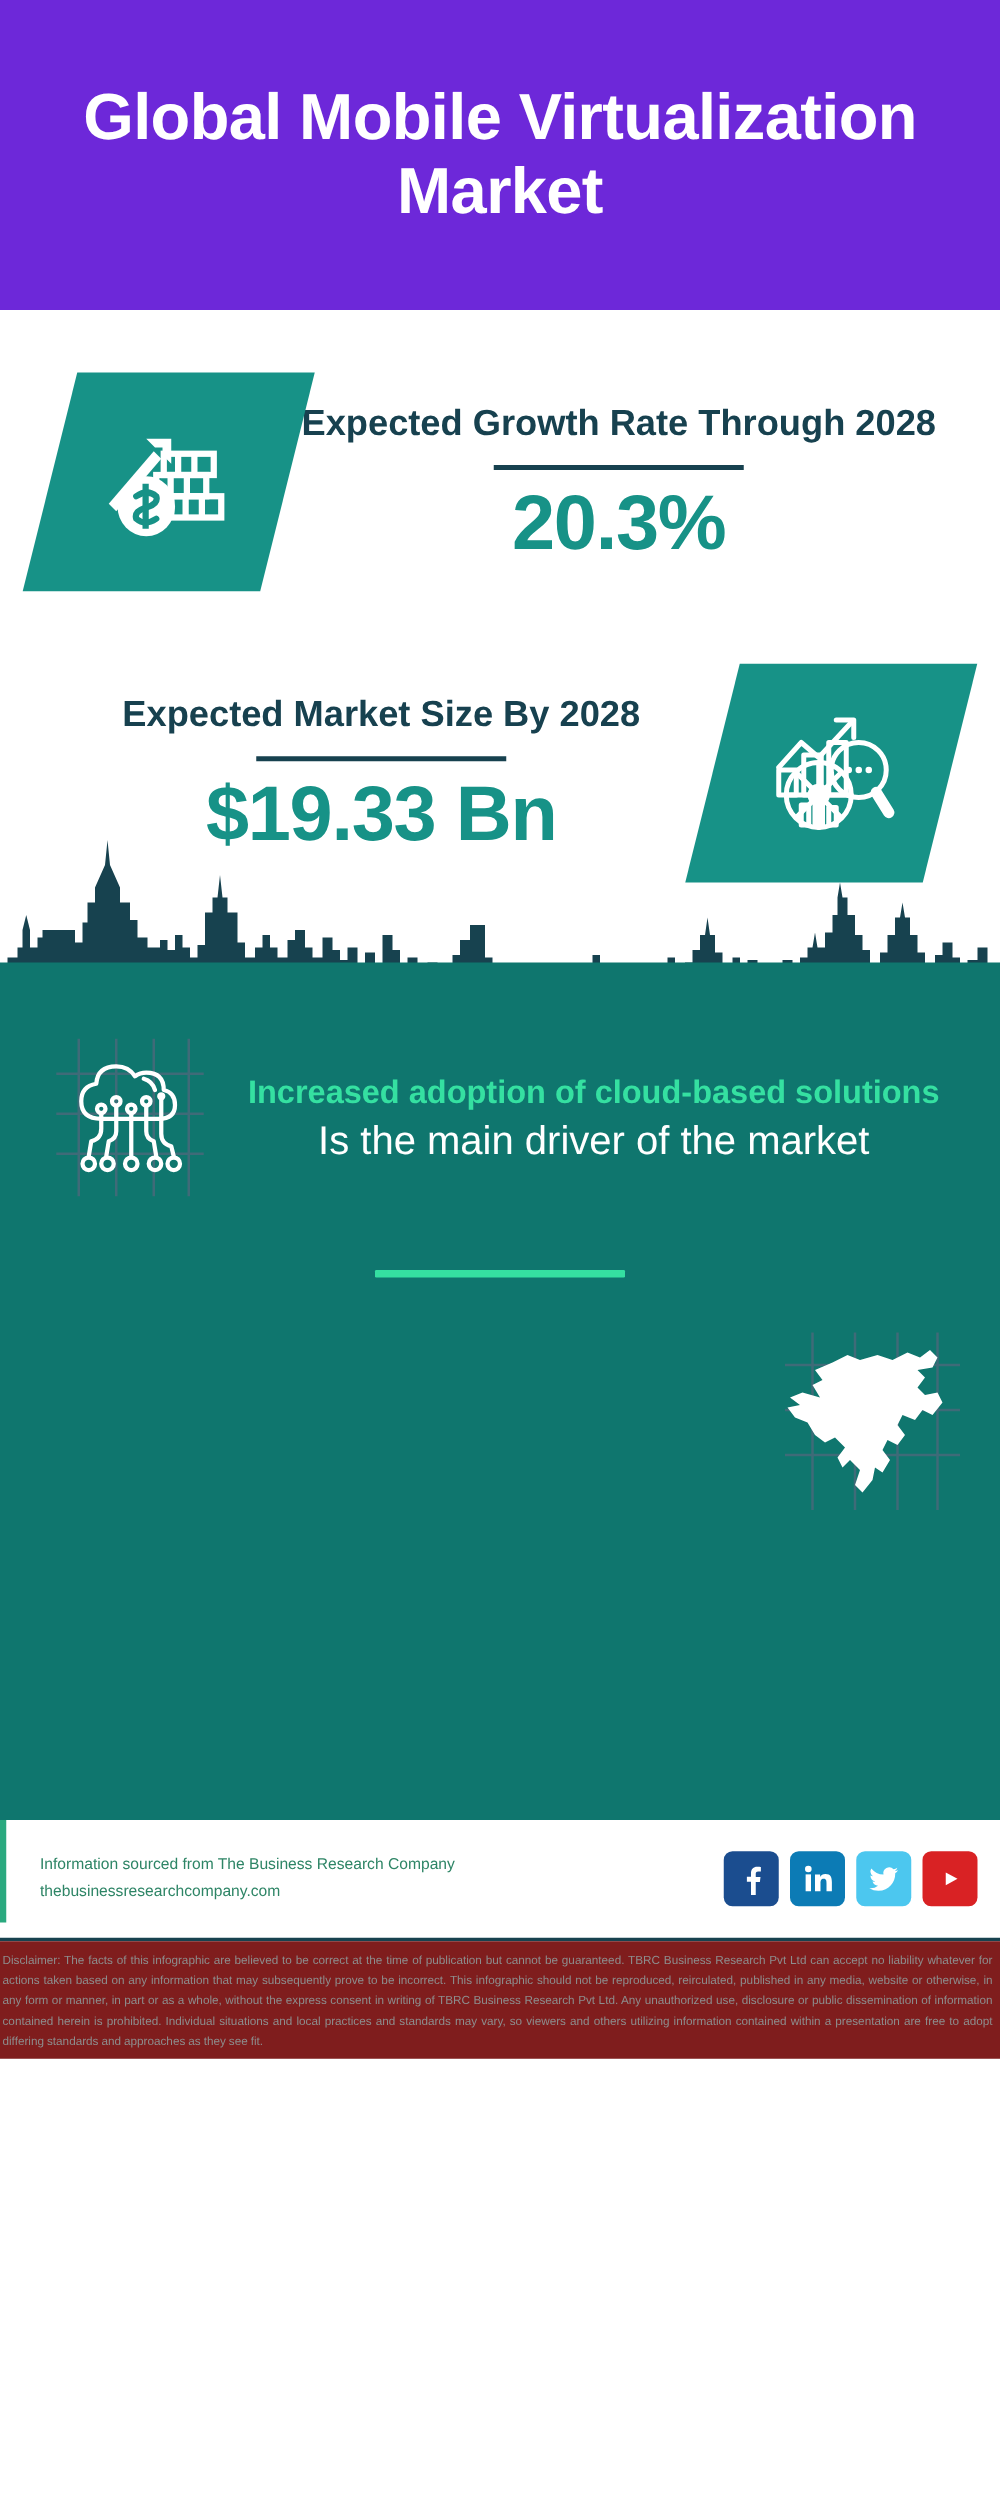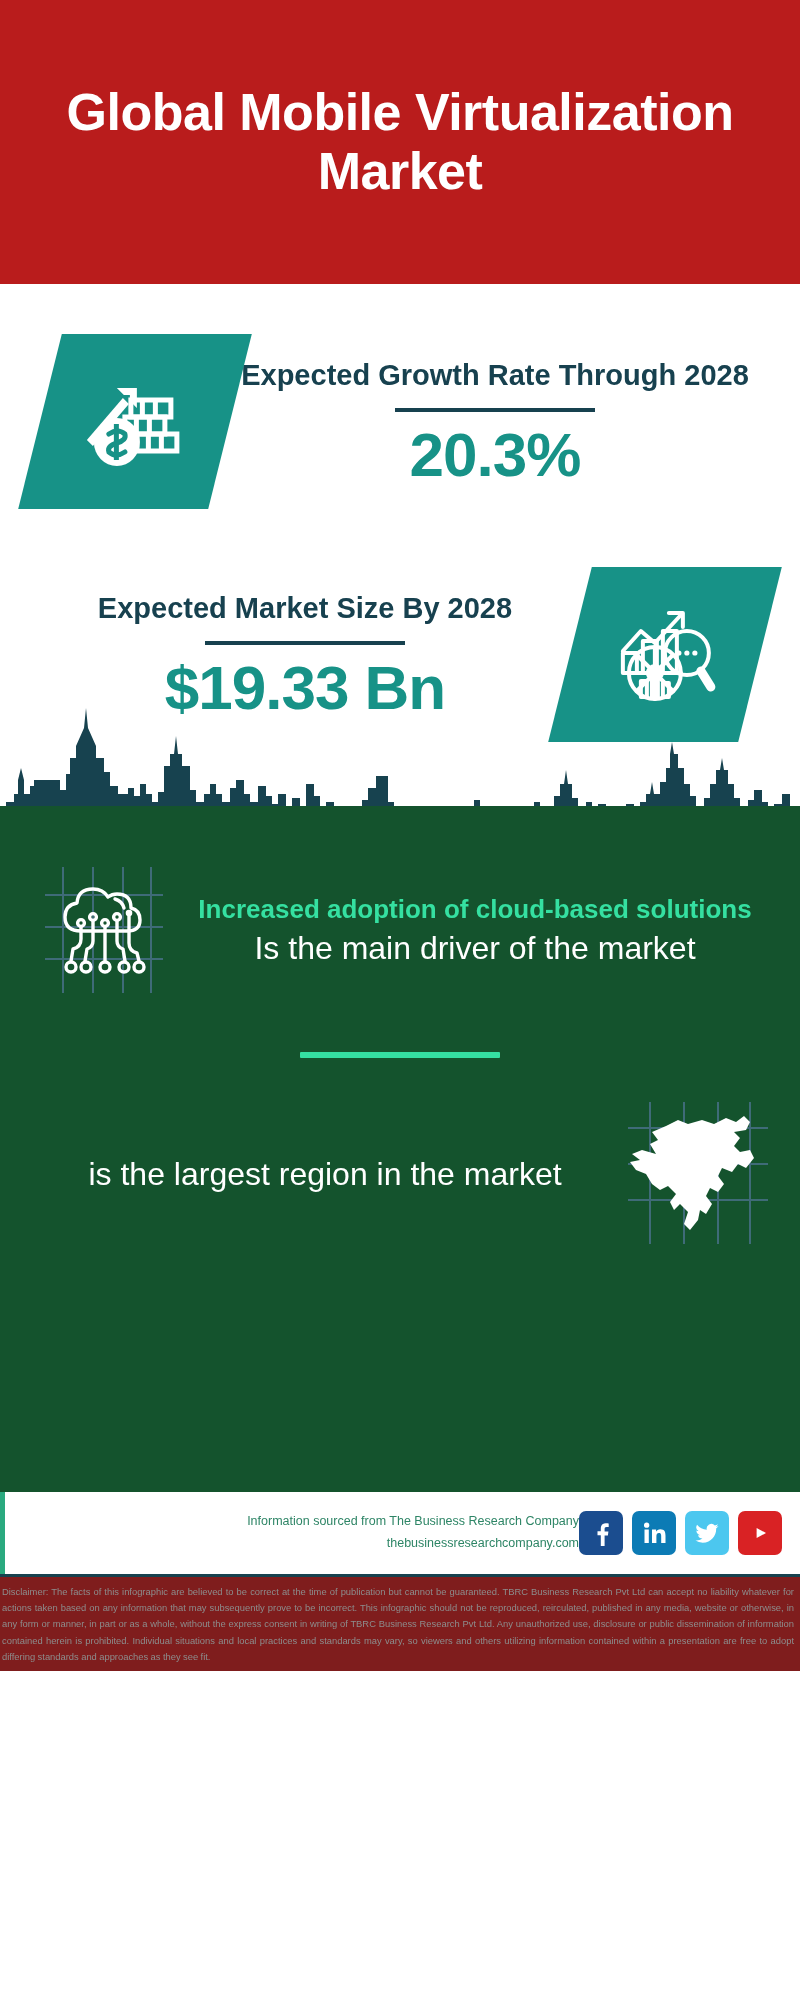--- a/index.html
+++ b/index.html
@@ -8,22 +8,22 @@
     font-family: "Liberation Sans", sans-serif;
     background: #ffffff;
     width: 800px; height: 2000px;
     position: relative;
     overflow: hidden;
   }
   .page { width: 800px; height: 2000px; position: relative; background: #fff; }
 
   
   .header {
-    background: #b91c1c;
-    height: 284px;
+    background: #6d28d9;
+    height: 248px;
     display: flex;
     align-items: center;
     justify-content: center;
     padding: 0 60px;
   }
   .header-title {
     color: #ffffff;
     font-size: 52px;
     font-weight: bold;
     line-height: 1.14;
@@ -85,21 +85,21 @@
     display: block;
     width: 800px;
     height: 130px;
     position: absolute;
     top: -108px;
     left: 0;
   }
 
   
   .dark {
-    background: #14532d;
+    background: #0f766e;
     position: relative;
     padding-top: 22px;
     padding-bottom: 26px;
     min-height: 686px;
   }
   .insight {
     display: flex;
     align-items: center;
     padding: 0 28px;
   }
@@ -128,27 +128,26 @@
     width: 200px;
     height: 6px;
     background: #35e0a1;
     margin: 46px auto 40px auto;
     border-radius: 1px;
   }
 
   
   .footer {
     background: #ffffff;
-    height: 82px;
+    height: 94px;
     display: flex;
     align-items: center;
     padding-left: 16px;
     padding-right: 18px;
     position: relative;
-    text-align: right;
   }
   .footer-accent {
     position: absolute;
     left: 0; top: 0;
     width: 5px; height: 82px;
     background: #2aa97f;
   }
   .source-text {
     color: #2e8566;
     font-size: 12.5px;
@@ -324,21 +323,20 @@
       <div class="copy">
         <div class="headline">Increased adoption of cloud-based solutions</div>
         <div class="subline">Is the main driver of the market</div>
       </div>
     </div>
 
     <div class="divider"></div>
 
     <div class="insight second">
       <div class="copy">
-        <div class="subline">is the largest region in the market</div>
       </div>
       <div class="icon-box">
         <svg width="150" height="150" viewBox="0 0 150 150">
           <g stroke="#3f6b78" stroke-width="2" fill="none">
             <line x1="6" y1="30" x2="146" y2="30"></line>
             <line x1="6" y1="66" x2="146" y2="66"></line>
             <line x1="6" y1="102" x2="146" y2="102"></line>
             <line x1="28" y1="4" x2="28" y2="146"></line>
             <line x1="62" y1="4" x2="62" y2="146"></line>
             <line x1="96" y1="4" x2="96" y2="146"></line>

